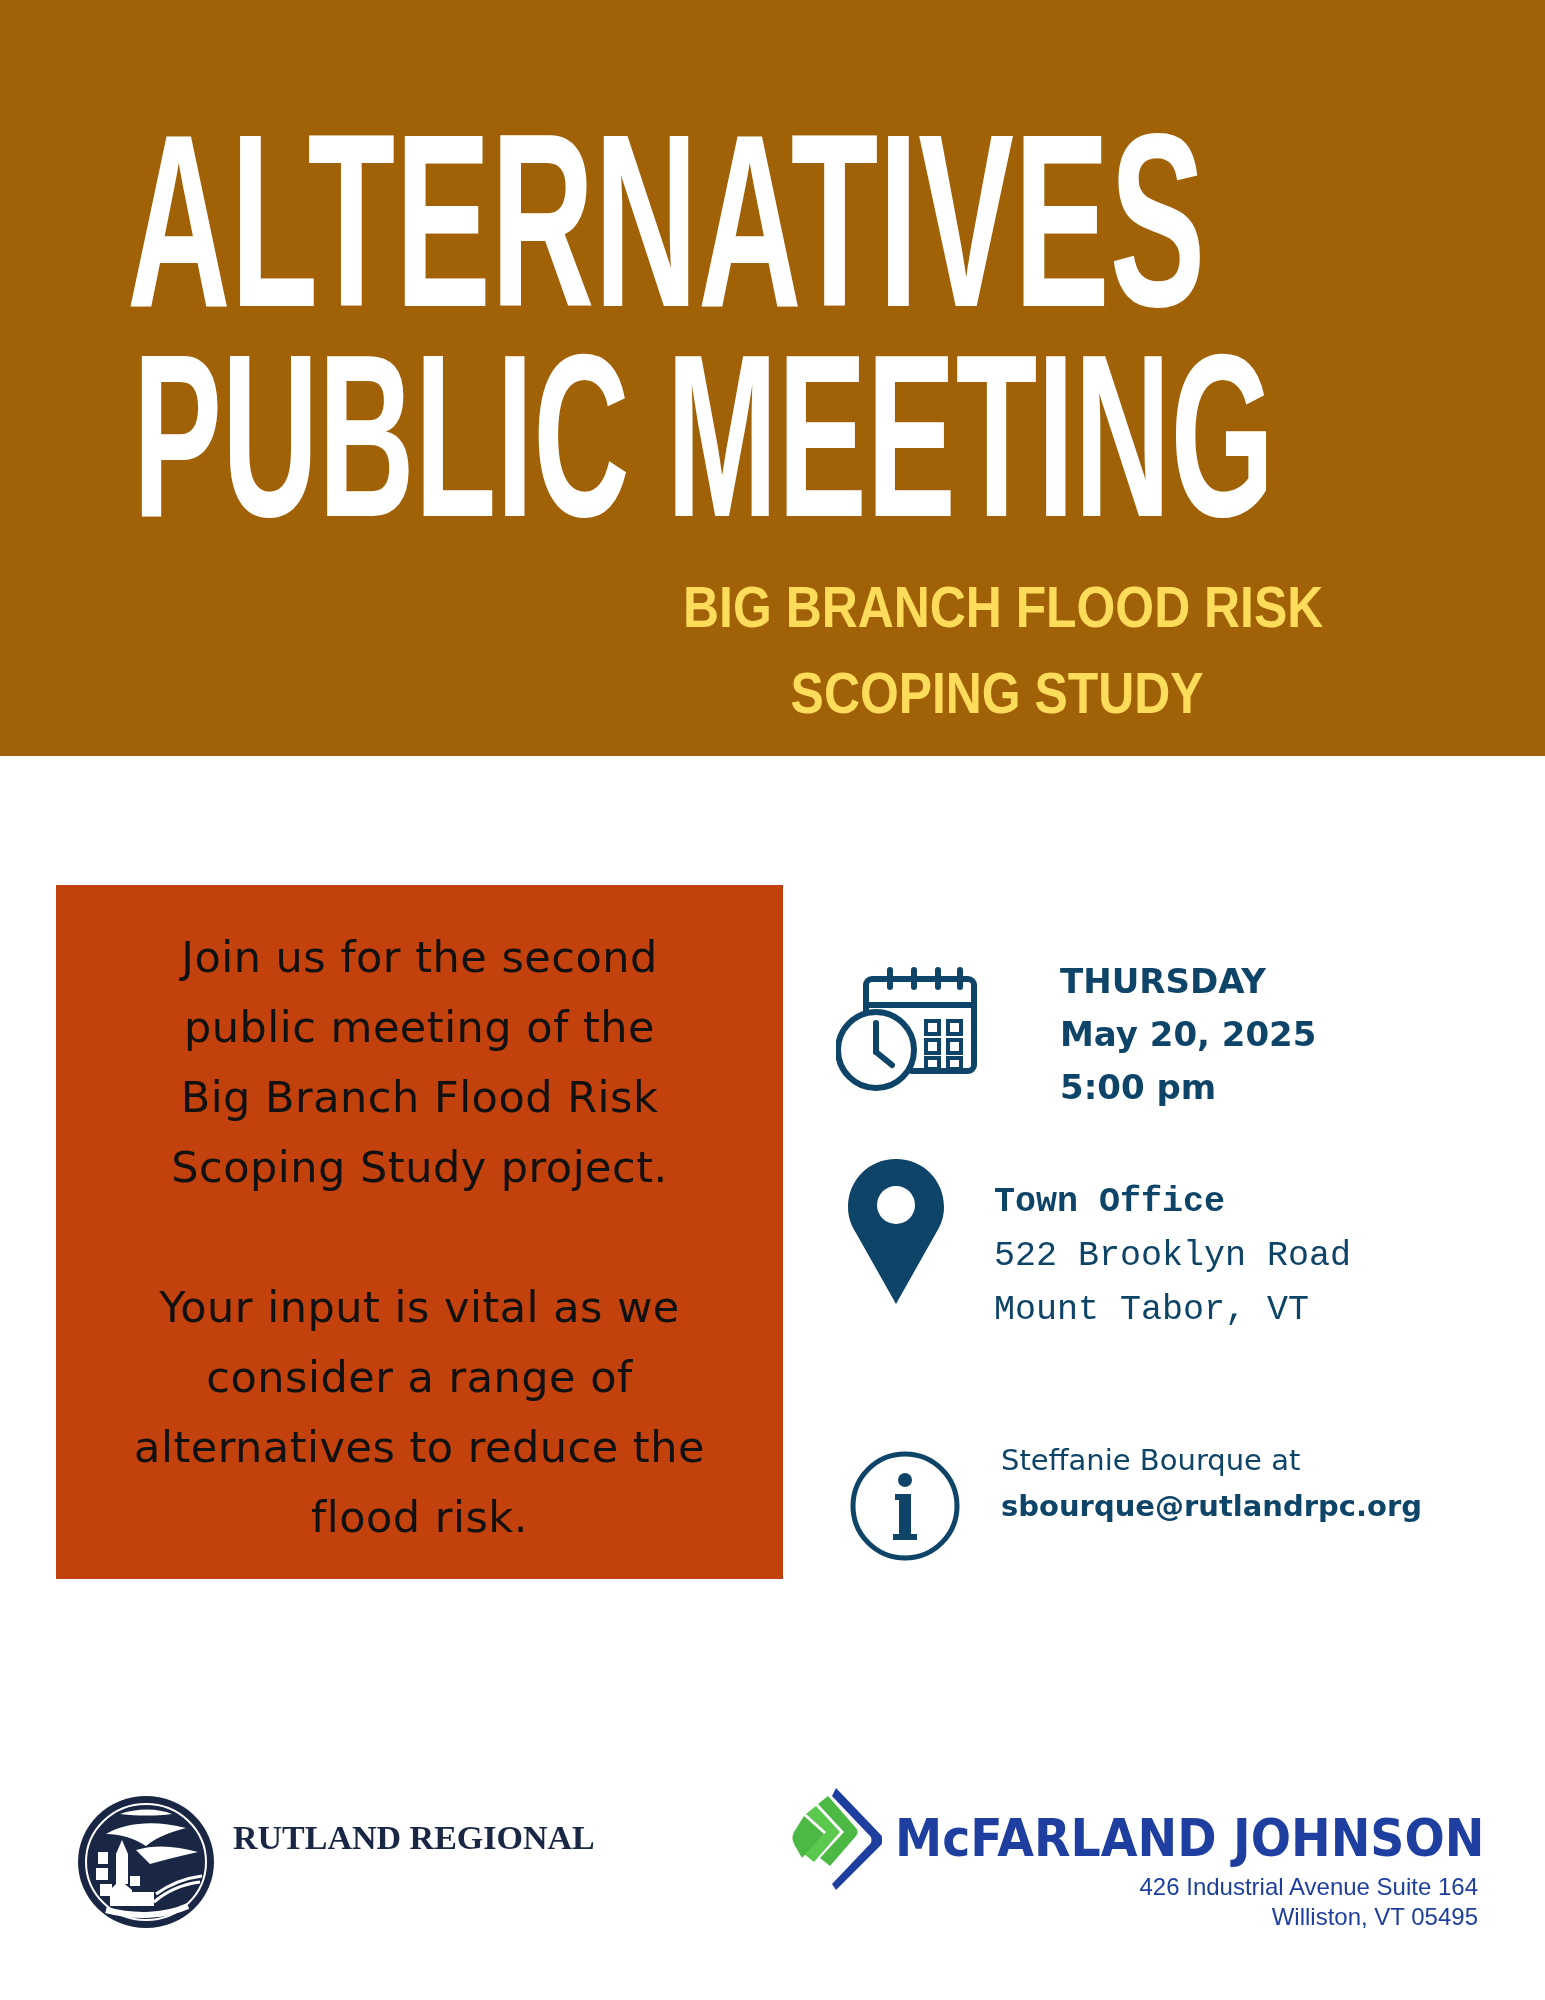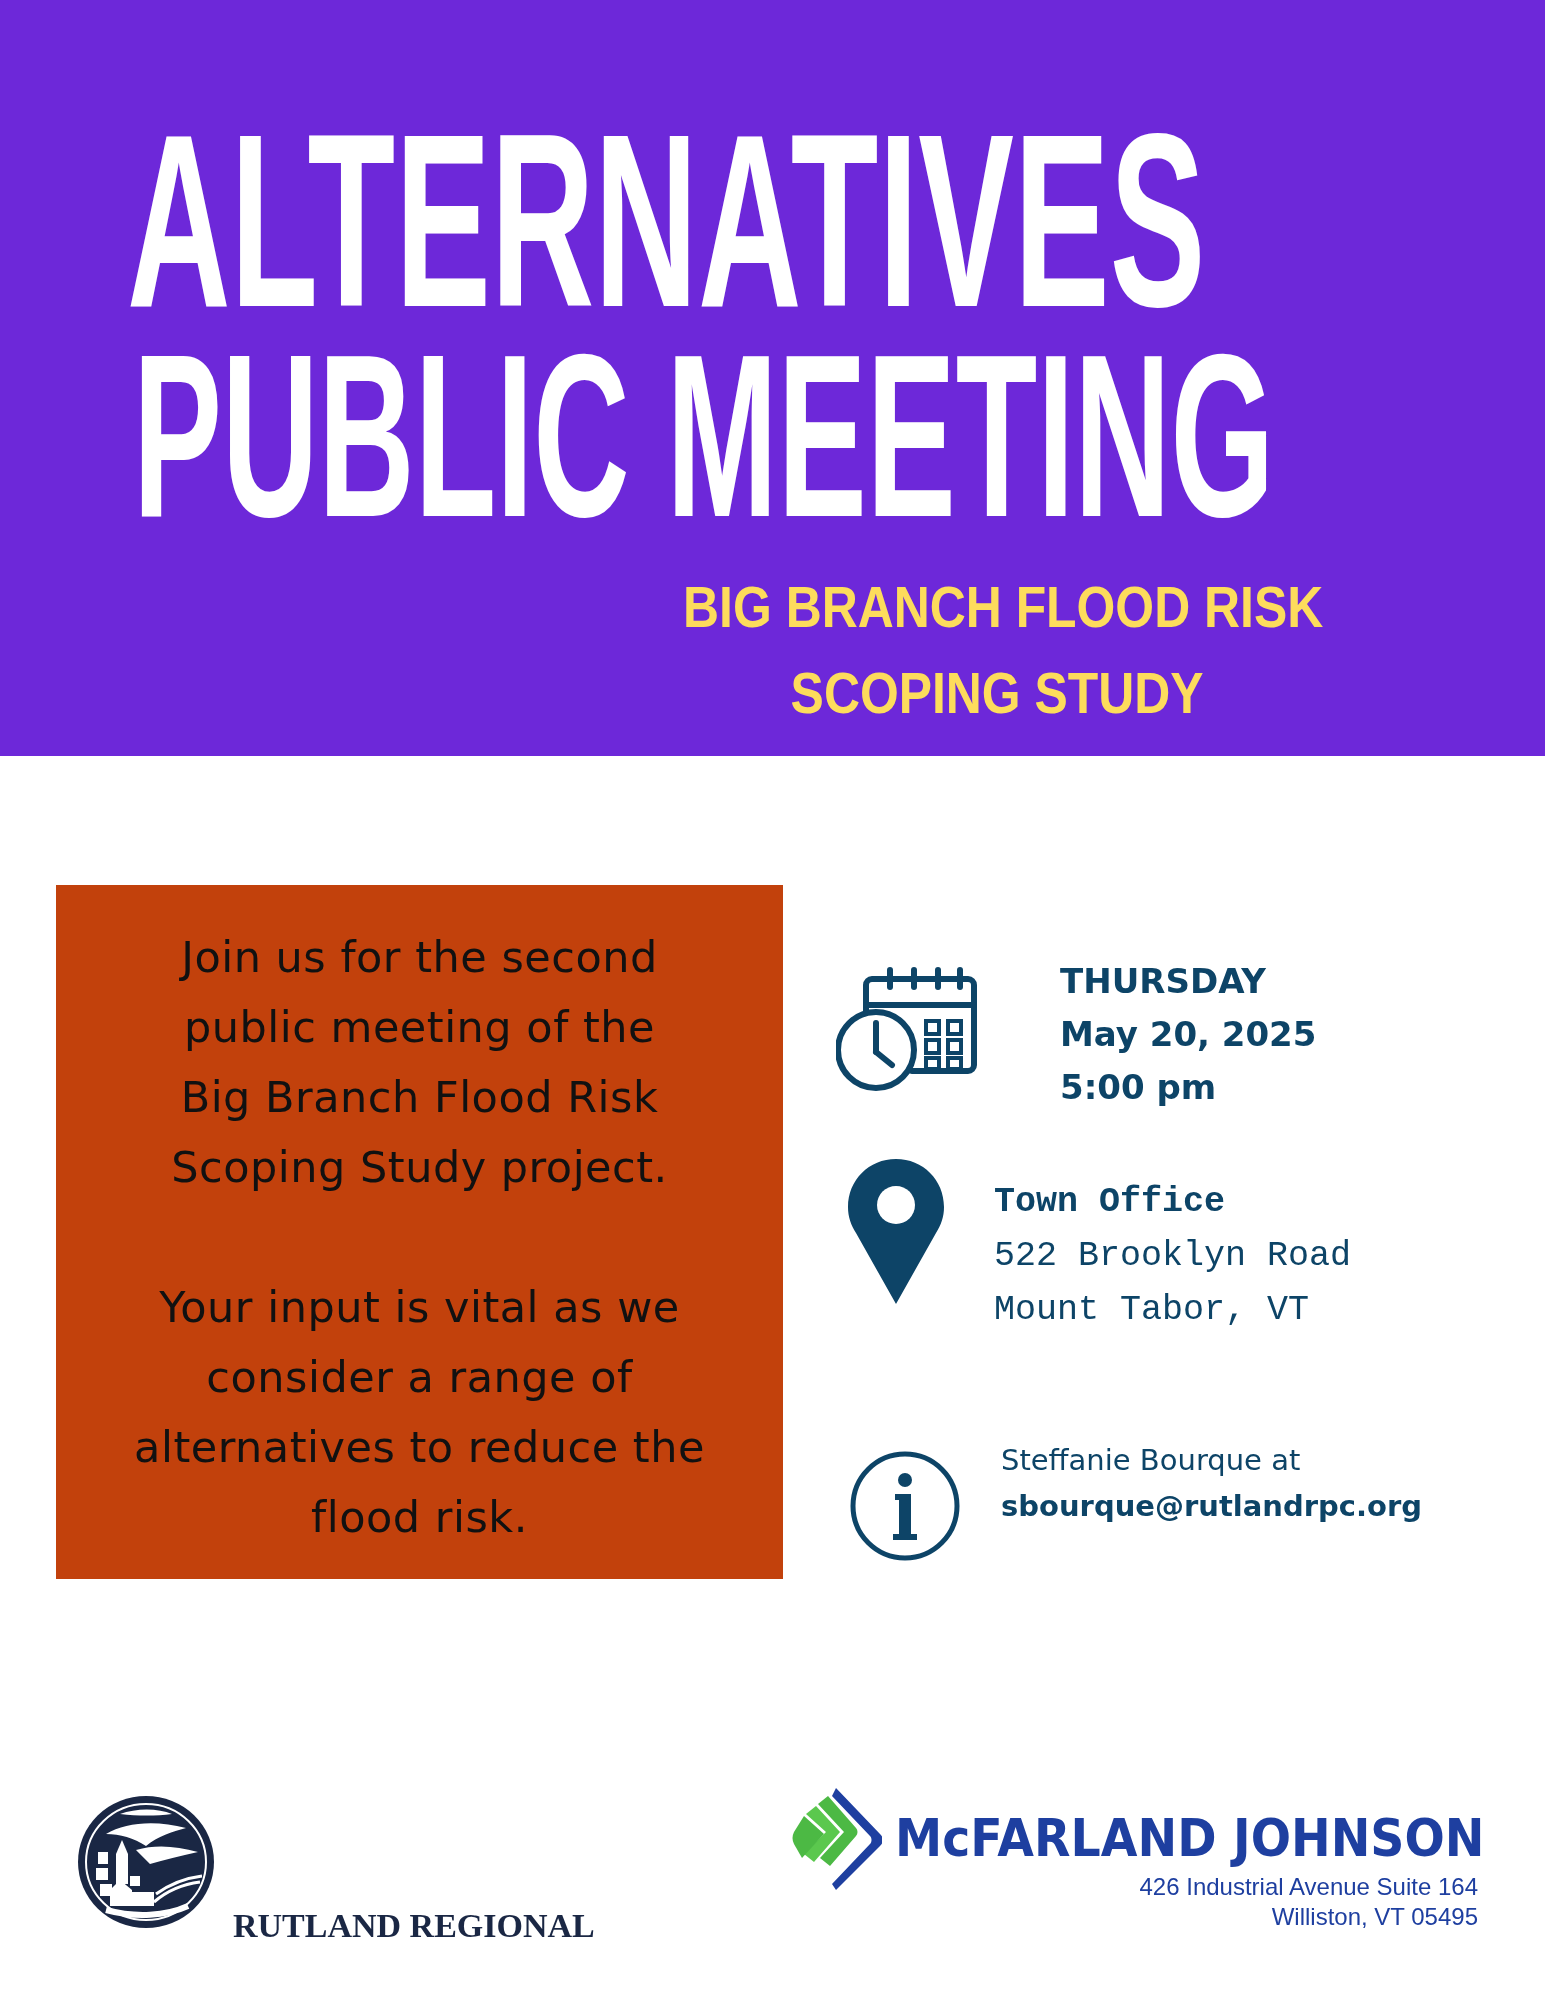--- a/index.html
+++ b/index.html
@@ -3,21 +3,21 @@
   <meta charset="utf-8">
   <style>
     html, body { margin: 0; padding: 0; }
     body {
       width: 1545px; height: 2000px; position: relative; overflow: hidden;
       background: #ffffff;
       font-family: "DejaVu Sans", sans-serif;
     }
     .header {
       position: absolute; left: 0; top: 0; width: 1545px; height: 756px;
-      background: #6d28d9;
+      background: #a16207;
     }
     .title-line {
       position: absolute; color: #ffffff;
       font-family: "Liberation Sans", sans-serif; font-weight: bold;
       white-space: nowrap; transform-origin: left top;
       line-height: 1; letter-spacing: 0;
     }
     .title-1 { left: 127px; top: 98px; font-size: 246px; transform: scale(0.583, 1); }
     .title-2 { left: 133px; top: 320px; font-size: 232px; transform: scale(0.575, 1); }
     .subtitle {
@@ -58,21 +58,21 @@
     .location-name { font-weight: bold; }
     .contact-text {
       position: absolute; left: 1001px; top: 1437px;
       font-family: "DejaVu Sans", sans-serif;
       font-size: 29px; line-height: 46px; color: #0d4467;
     }
     .contact-text div { white-space: nowrap; }
     .contact-email { font-weight: bold; }
 
     .rrpc-name {
-      position: absolute; left: 233px; top: 1908px;
+      position: absolute; left: 233px; top: 1820px;
       font-family: "Liberation Serif", serif; font-weight: bold;
       font-size: 34px; line-height: 35px; color: #1a2744;
       white-space: nowrap;
     }
     .mj-name {
       position: absolute; left: 895px; top: 1813px;
       font-family: "DejaVu Sans", sans-serif; font-weight: bold;
       font-size: 51px; line-height: 1; color: #1e3fa0; white-space: nowrap;
       transform-origin: left top; transform: scale(0.93, 1);
     }

